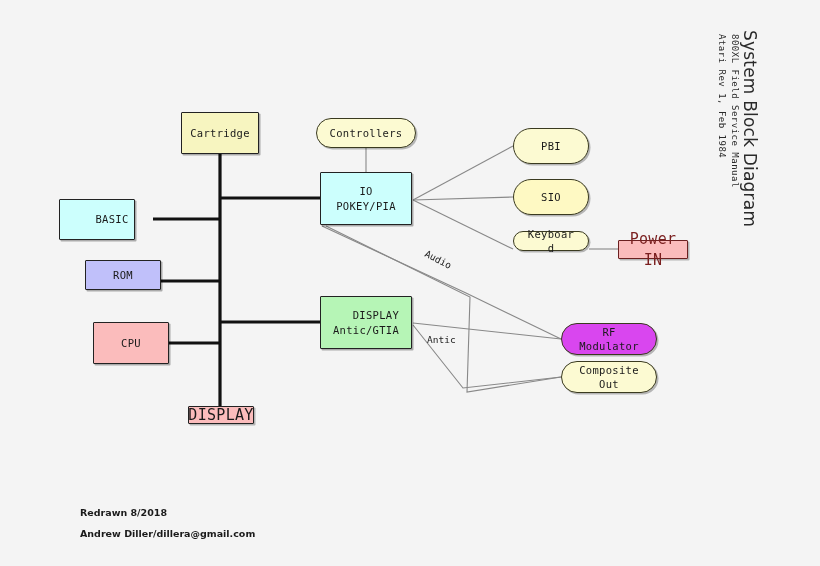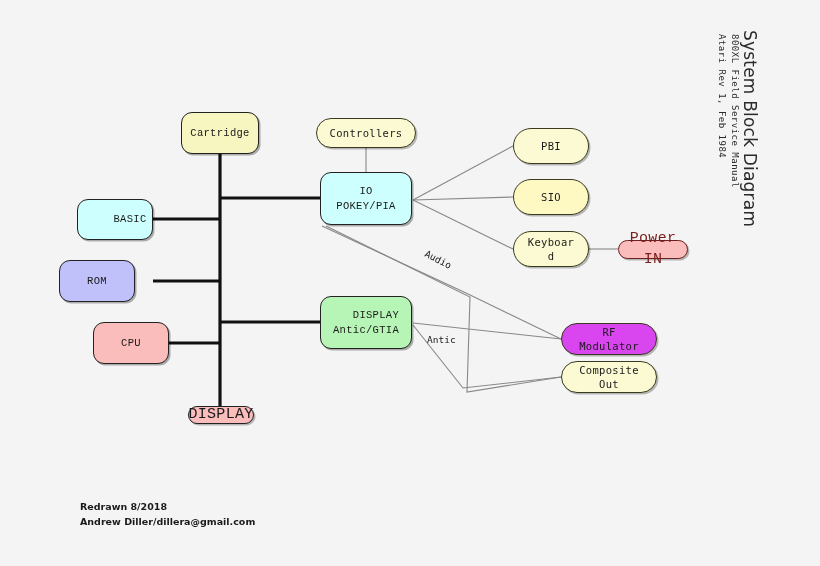--- a/index.html
+++ b/index.html
@@ -34,21 +34,21 @@
     align-items: center;
     justify-content: center;
     text-align: center;
     font-family: "DejaVu Sans Mono", "Liberation Mono", monospace;
     font-size: 10.5px;
     color: #1a1a1a;
     line-height: 1.35;
     border: 1.2px solid #222;
     letter-spacing: 0.3px;
   }
-  .node.rect { border-radius: 11px; font-family: Liberation Mono, monospace; }
+  .node.rect { border-radius: 1px; }
   .node.capsule { border-radius: 999px; border-color: #3a3a20; }
   .node.tag {
     font-size: 15px;
     border-width: 1px;
   }
   .shadow { box-shadow: 1.5px 1.5px 0 rgba(0,0,0,0.30); }
   .shadow-soft { box-shadow: 1.5px 1.5px 0 rgba(0,0,0,0.26); }
 
   .edge-label {
     position: absolute;
@@ -93,21 +93,21 @@
   #footer {
     position: absolute;
     left: 80px;
     top: 500px;
     font-family: "DejaVu Sans", "Liberation Sans", sans-serif;
     font-size: 9.5px;
     font-weight: bold;
     color: #1a1a1a;
     line-height: 1.55;
   }
-  #footer div { white-space: nowrap; }
+  #footer div { white-space: nowrap; margin-top: 6px; }
 </style>
 </head>
 <body>
 
 <div id="diagram-root">
 
   <svg class="wires" viewBox="0 0 820 566" xmlns="http://www.w3.org/2000/svg">
     <g stroke="#111" stroke-width="3.2" fill="none" stroke-linecap="butt">
       <line x1="220" y1="154" x2="220" y2="407"></line>
       <line x1="153" y1="219" x2="221" y2="219"></line>
@@ -129,25 +129,25 @@
 
       <line x1="413" y1="323" x2="561" y2="339"></line>
       <polyline points="413,325 463,388 561,377"></polyline>
     </g>
   </svg>
 
   <div class="node rect shadow" style="left:181px; top:112px; width:78px; height:42px; background:#f7f5c0;">
     <span>Cartridge</span>
   </div>
 
-  <div class="node rect shadow" style="left:77px; top:199px; width:76px; height:41px; background:#ccfffd;padding-left:30px;">
+  <div class="node rect shadow" style="left:59px; top:199px; width:76px; height:41px; background:#ccfffd;padding-left:30px;">
     <span>BASIC</span>
   </div>
 
-  <div class="node rect shadow" style="left:59px; top:260px; width:76px; height:42px; background:#c0c0fa;">
+  <div class="node rect shadow" style="left:85px; top:260px; width:76px; height:30px; background:#c0c0fa;">
     <span>ROM</span>
   </div>
 
   <div class="node rect shadow" style="left:93px; top:322px; width:76px; height:42px; background:#fbbcbc;">
     <span>CPU</span>
   </div>
 
   <div class="node rect tag shadow-soft" style="left:188px; top:406px; width:66px; height:18px; background:#fbbcbc;">
     <span>DISPLAY</span>
   </div>
@@ -167,21 +167,21 @@
   </div>
 
   <div class="node capsule shadow-soft" style="left:513px; top:128px; width:76px; height:36px; background:#fcfad2;">
     <span>PBI</span>
   </div>
 
   <div class="node capsule shadow-soft" style="left:513px; top:179px; width:76px; height:36px; background:#fef9c3;">
     <span>SIO</span>
   </div>
 
-  <div class="node capsule shadow-soft" style="left:513px; top:231px; width:76px; height:36px; background:#fcfad2;">
+  <div class="node capsule shadow-soft" style="left:513px; top:231px; width:76px; height:20px; background:#fcfad2;">
     <span style="white-space:pre-line;">Keyboar
 d</span>
   </div>
 
   <div class="node rect tag shadow-soft" style="left:618px; top:240px; width:70px; height:19px; background:#fbbcbc; color:#7a1f1f; border-color:#6b2020;">
     <span>Power IN</span>
   </div>
 
   <div class="node capsule shadow-soft" style="left:561px; top:323px; width:96px; height:32px; background:#d946ef;">
     <span style="white-space:pre-line;">RF

